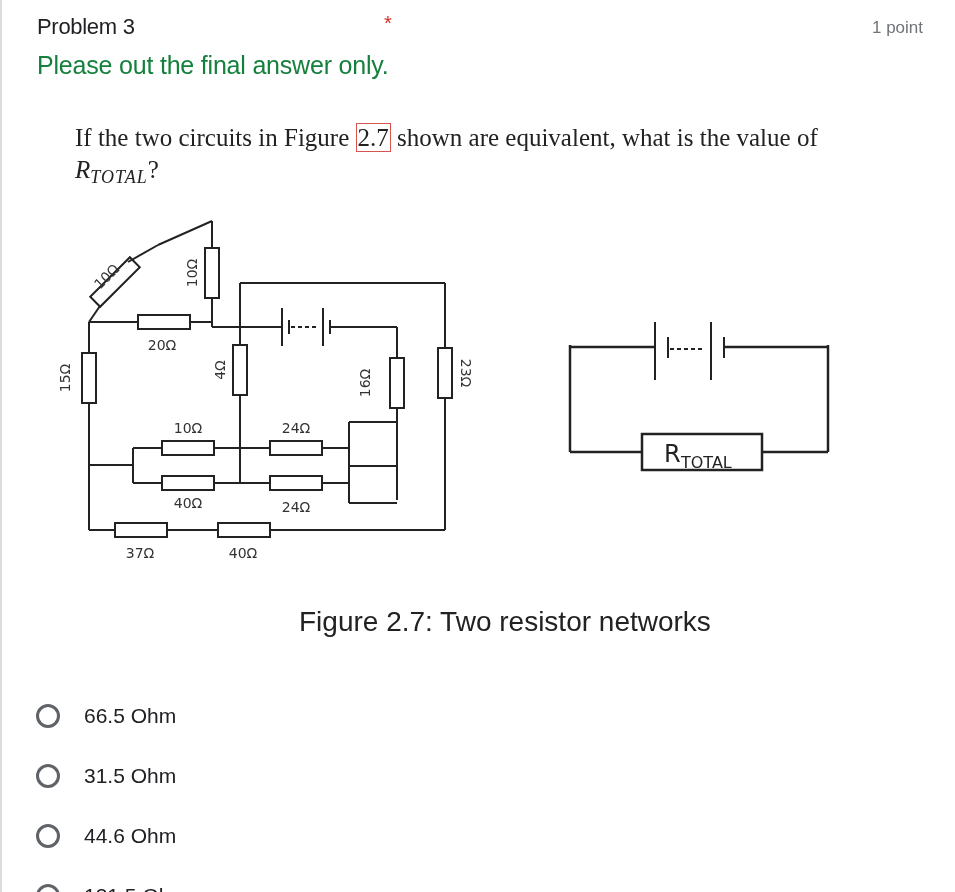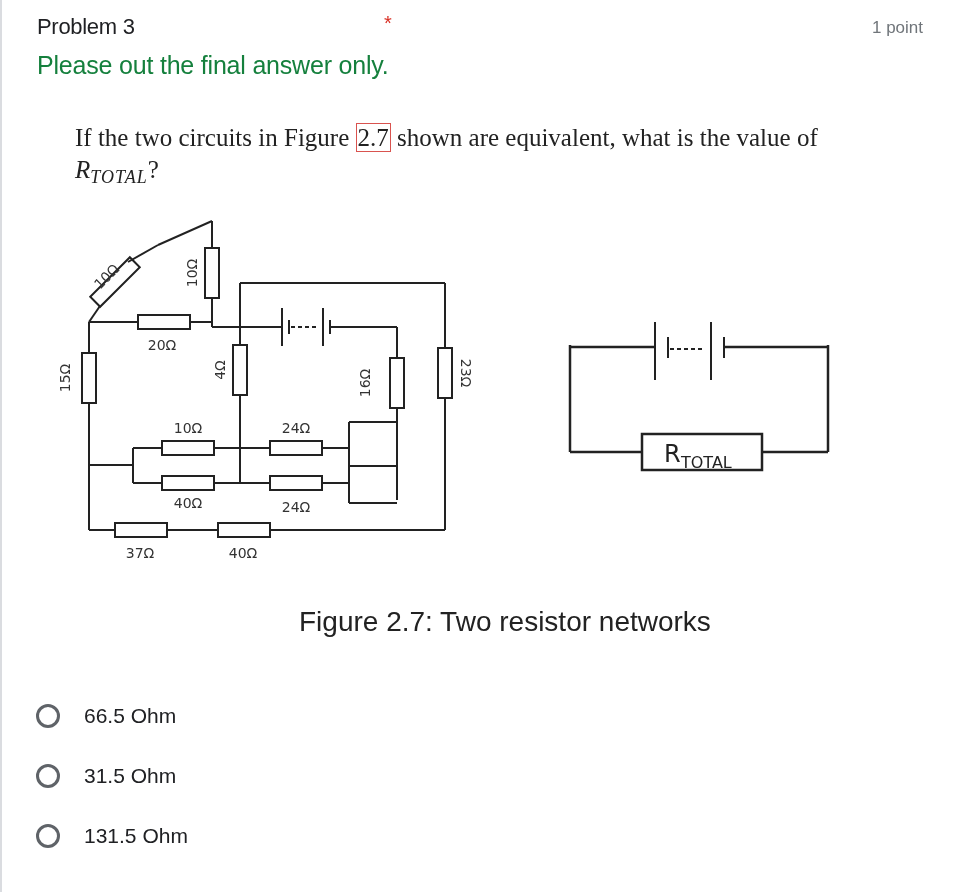--- a/index.html
+++ b/index.html
@@ -146,15 +146,19 @@
   <div class="option">
     <div class="radio"></div>
     <span class="option-label">66.5 Ohm</span>
   </div>
   <div class="option">
     <div class="radio"></div>
     <span class="option-label">31.5 Ohm</span>
   </div>
   <div class="option">
     <div class="radio"></div>
+    <span class="option-label">44.6 Ohm</span>
+  </div>
+  <div class="option">
+    <div class="radio"></div>
     <span class="option-label">131.5 Ohm</span>
   </div>
 </div>
 
 </body></html>

